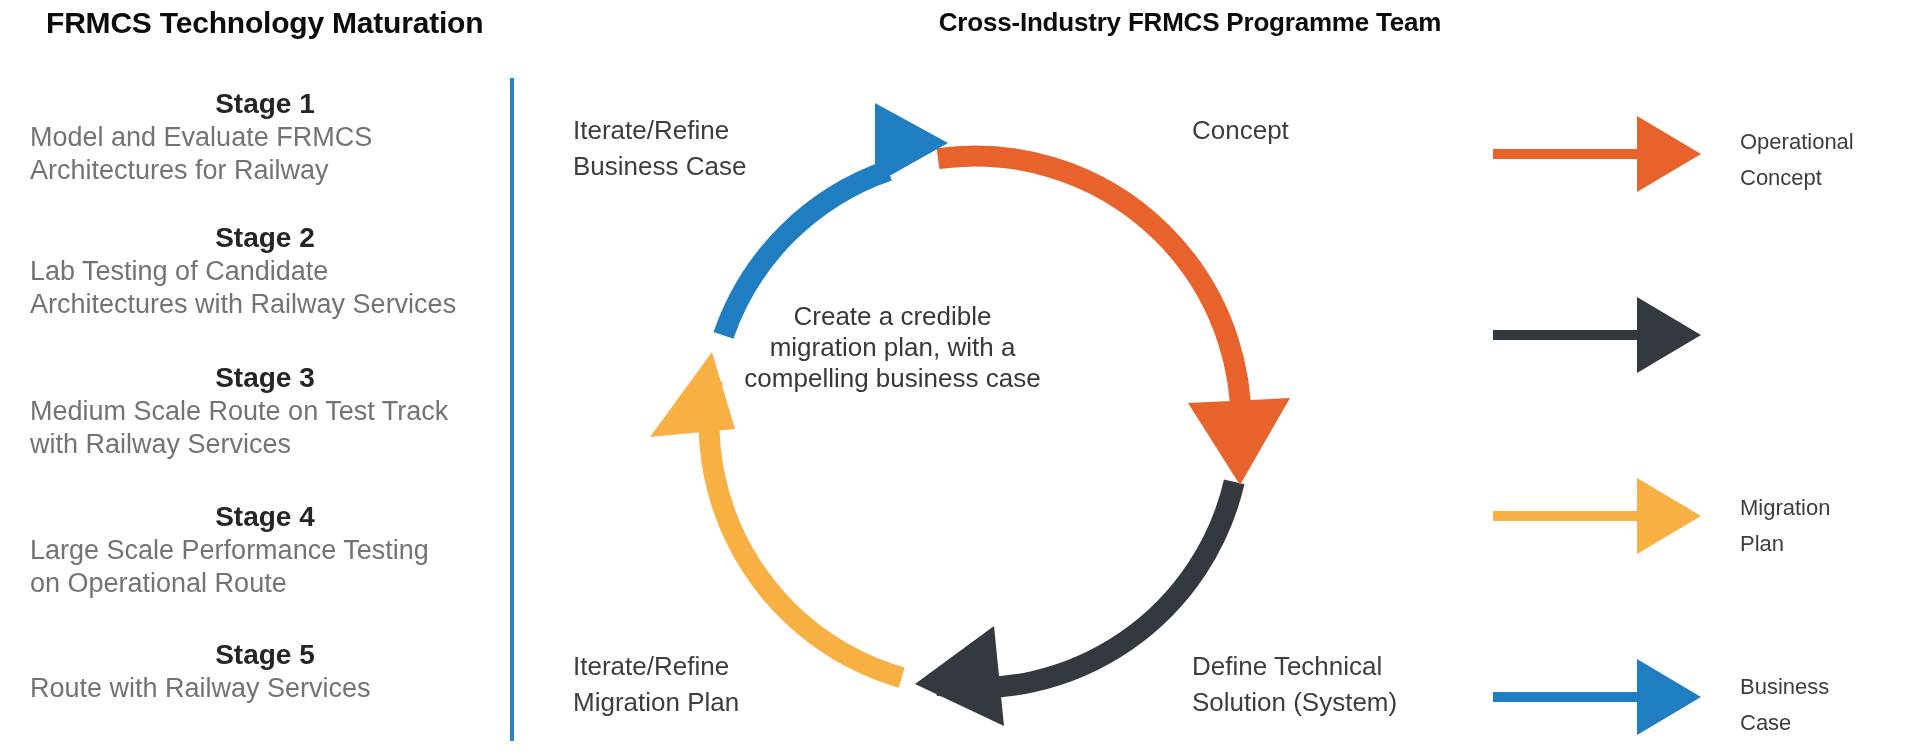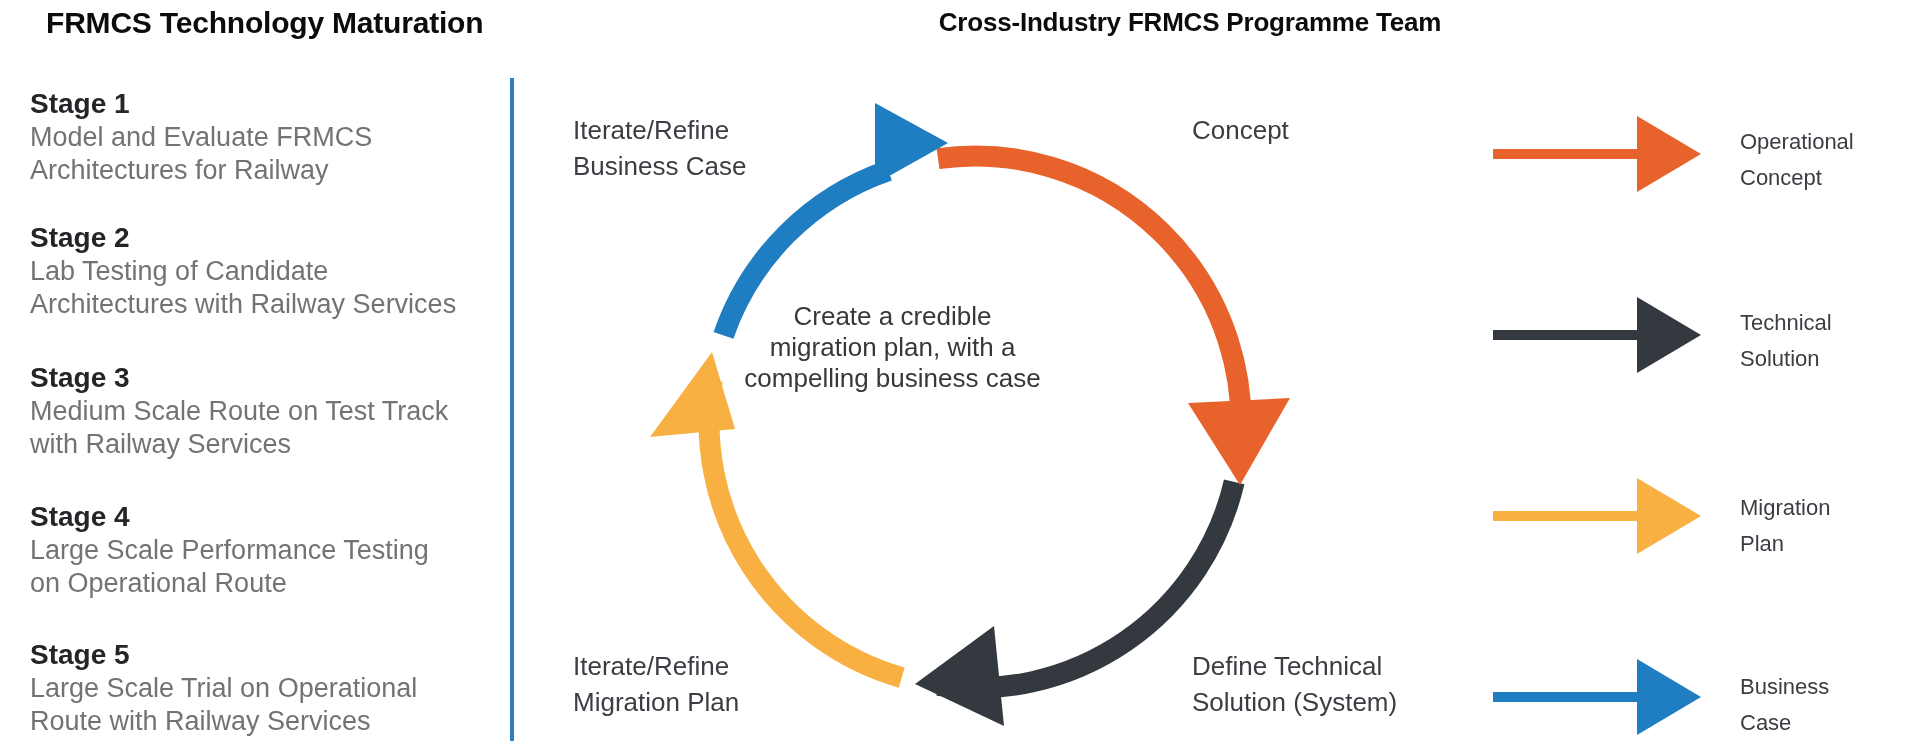--- a/index.html
+++ b/index.html
@@ -21,21 +21,21 @@
     color: #0b0c0d;
     white-space: nowrap;
     letter-spacing: -0.2px;
   }
   .left-title  { left: 46px;  top: 6px;  font-size: 30px; }
   .right-title { left: 740px; top: 7px;  width: 900px; text-align: center; font-size: 26px; }
 
   .stage { position: absolute; left: 30px; width: 470px; }
   .stage-heading {
     font-size: 28px; font-weight: bold; color: #232528;
-    line-height: 32px; margin-bottom: 1px;
+    line-height: 32px; margin-bottom: 1px; text-align: center;
   }
   .stage-line { font-size: 27px; color: #737373; line-height: 33px; }
 
   .cycle-label { position: absolute; font-size: 26px; color: #3a3e43; line-height: 36px; }
   .cycle-label span { display: block; }
 
   .center-text {
     position: absolute; left: 705px; top: 301px; width: 375px;
     text-align: center; font-size: 26px; line-height: 31px; color: #36383c;
   }
@@ -98,21 +98,20 @@
     <div class="stage-line">Medium Scale Route on Test Track</div>
     <div class="stage-line">with Railway Services</div>
   </div>
   <div class="stage" style="top:501px">
     <div class="stage-heading">Stage 4</div>
     <div class="stage-line">Large Scale Performance Testing</div>
     <div class="stage-line">on Operational Route</div>
   </div>
   <div class="stage" style="top:639px">
     <div class="stage-heading">Stage 5</div>
-    <div class="stage-line">Large Scale Trial on Operational</div>
     <div class="stage-line">Route with Railway Services</div>
   </div>
 
   <div class="panel-title right-title">Cross-Industry FRMCS Programme Team</div>
 
   <div class="cycle-label" style="left:573px; top:112px">
     <span>Iterate/Refine</span>
     <span>Business Case</span>
   </div>
   <div class="cycle-label" style="left:1192px; top:112px">
@@ -130,24 +129,20 @@
   <div class="center-text">
     <span>Create a credible</span>
     <span>migration plan, with a</span>
     <span>compelling business case</span>
   </div>
 
   <div class="legend-label" style="top:124px">
     <span>Operational</span>
     <span>Concept</span>
   </div>
-  <div class="legend-label" style="top:305px">
-    <span>Technical</span>
-    <span>Solution</span>
-  </div>
   <div class="legend-label" style="top:490px">
     <span>Migration</span>
     <span>Plan</span>
   </div>
   <div class="legend-label" style="top:669px">
     <span>Business</span>
     <span>Case</span>
   </div>
 
 </div>

